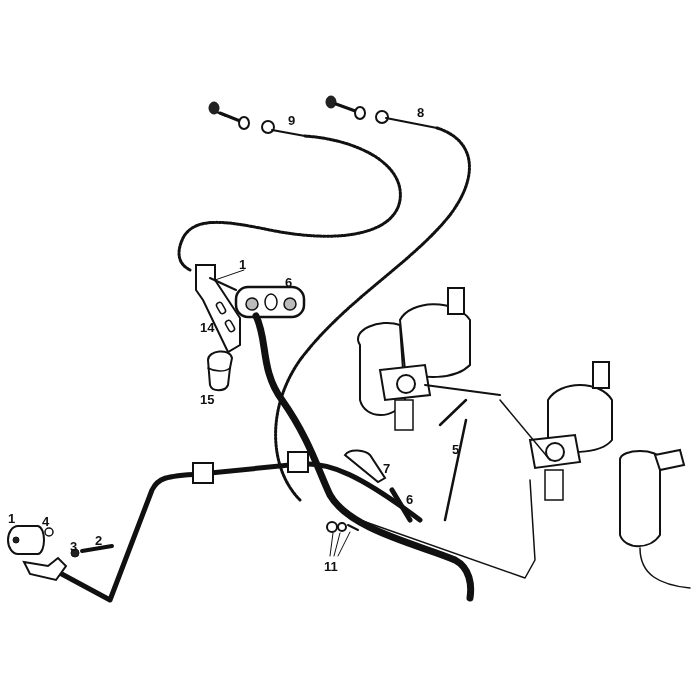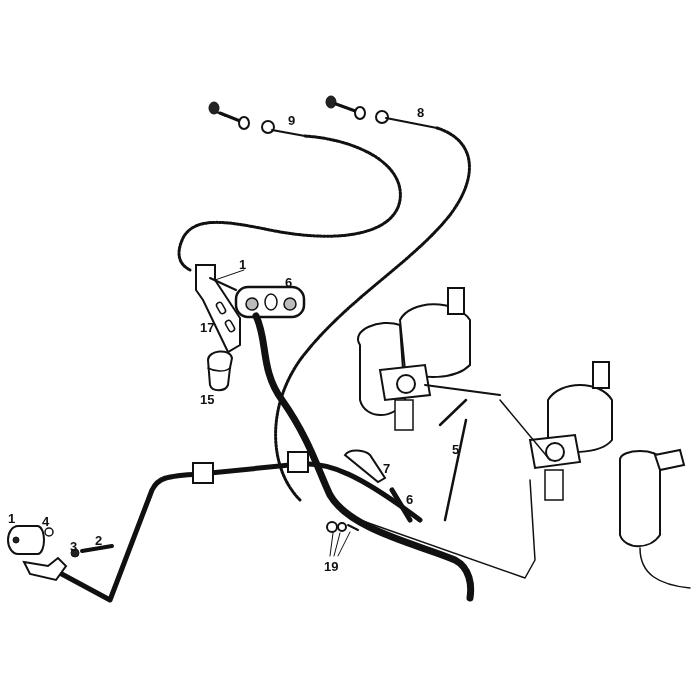--- a/index.html
+++ b/index.html
@@ -116,18 +116,18 @@
 
 <span class="label" style="left:8px;top:512px">1</span>
 <span class="label" style="left:95px;top:534px">2</span>
 <span class="label" style="left:70px;top:540px">3</span>
 <span class="label" style="left:42px;top:515px">4</span>
 <span class="label" style="left:452px;top:443px">5</span>
 <span class="label" style="left:406px;top:493px">6</span>
 <span class="label" style="left:383px;top:462px">7</span>
 <span class="label" style="left:417px;top:106px">8</span>
 <span class="label" style="left:288px;top:114px">9</span>
-<span class="label" style="left:324px;top:560px">19</span>
+<span class="label" style="left:324px;top:560px">11</span>
 <span class="label" style="left:285px;top:276px">6</span>
 <span class="label" style="left:239px;top:258px">1</span>
 <span class="label" style="left:200px;top:393px">15</span>
-<span class="label" style="left:200px;top:321px">17</span>
+<span class="label" style="left:200px;top:321px">14</span>
 </div>
 
 </body></html>

